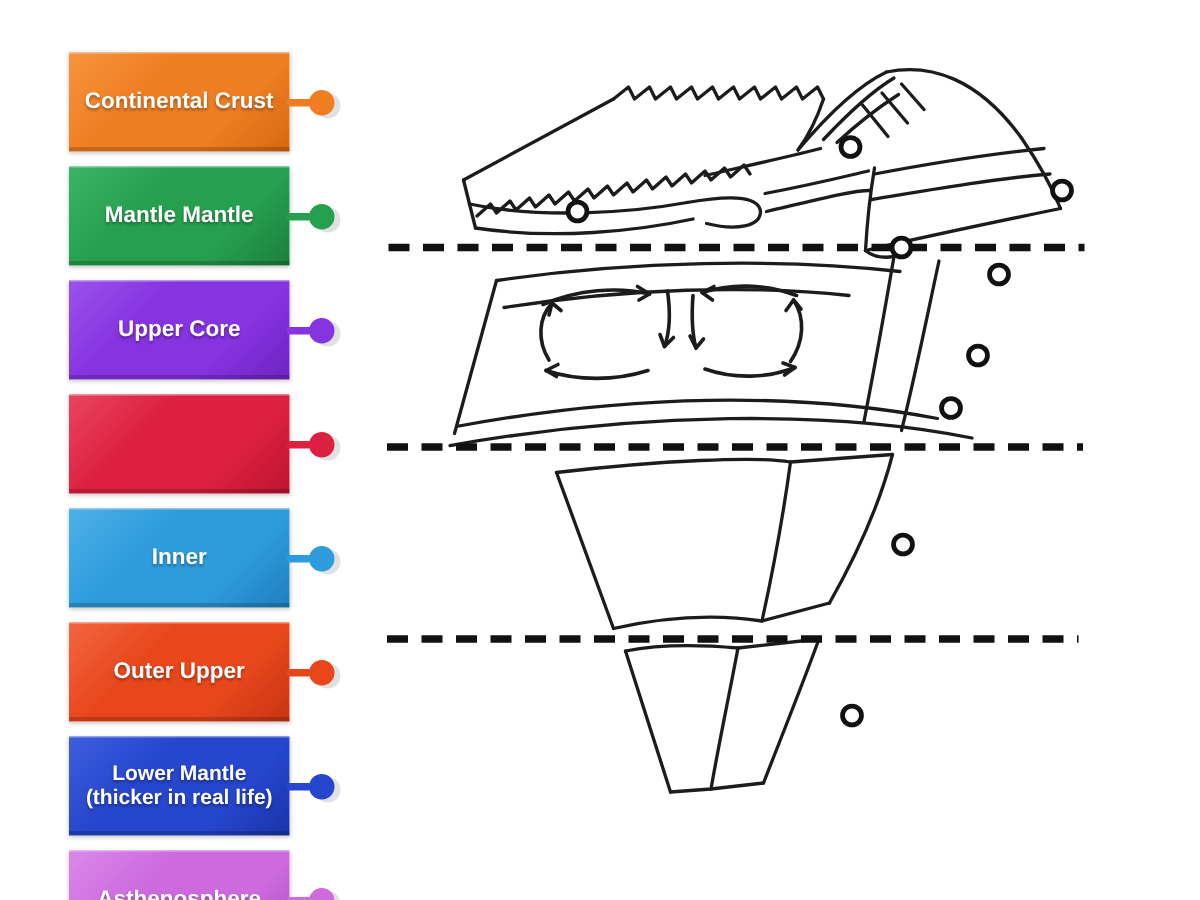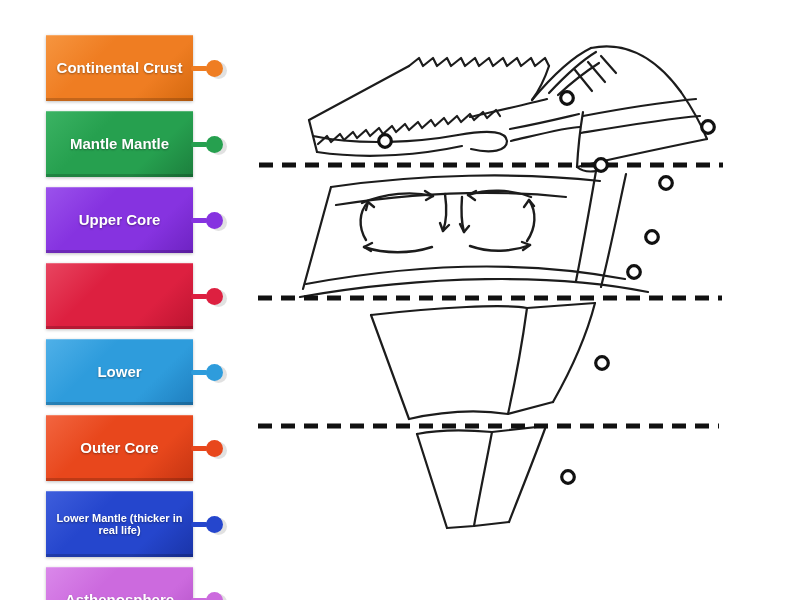--- a/index.html
+++ b/index.html
@@ -19,21 +19,21 @@
     display:flex;align-items:center;justify-content:center;
     background:linear-gradient(135deg,var(--cl) 0%,var(--c) 35%,var(--c) 70%,var(--cd) 100%);
     box-shadow:0 1px 3px rgba(0,0,0,.25), inset 0 -3px 0 rgba(0,0,0,.18), inset 0 1px 0 rgba(255,255,255,.22);
     cursor:grab;
   }
   .chip-text{
     color:#fff;font-weight:700;font-size:15px;line-height:1.12;
     text-align:center;padding:3px 8px;
     text-shadow:0 1px 2px rgba(0,0,0,.38);
   }
-  .chip.small .chip-text{font-size:11px;}
+  .chip.small .chip-text{font-size:14px;}
   .stem{
     position:absolute;right:-15px;top:50%;margin-top:-2.5px;
     width:17px;height:5px;border-radius:3px;background:var(--c);
   }
   .dot{
     position:absolute;right:-30px;top:50%;margin-top:-8.5px;
     width:17px;height:17px;border-radius:50%;background:var(--c);
     box-shadow:4px 2px 0 rgba(90,90,90,.18);
   }
   
@@ -60,26 +60,26 @@
     <div class="chip" style="--c: #8633E0; --cl: #9B52EC; --cd: #6E23C2;">
       <span class="chip-text">Upper Core</span>
       <span class="stem"></span>
       <span class="dot"></span>
     </div>
     <div class="chip" style="--c: #DD2040; --cl: #E84560; --cd: #BC1430;">
       <span class="stem"></span>
       <span class="dot"></span>
     </div>
     <div class="chip" style="--c: #2E9CDC; --cl: #4FB0E8; --cd: #1F7FBF;">
-      <span class="chip-text">Lower</span>
+      <span class="chip-text">Inner</span>
       <span class="stem"></span>
       <span class="dot"></span>
     </div>
     <div class="chip" style="--c: #E8471C; --cl: #F26540; --cd: #C63512;">
-      <span class="chip-text">Outer Core</span>
+      <span class="chip-text">Outer Upper</span>
       <span class="stem"></span>
       <span class="dot"></span>
     </div>
     <div class="chip small" style="--c: #2546CD; --cl: #3E5EDC; --cd: #1A34A8;">
       <span class="chip-text">Lower Mantle (thicker in real life)</span>
       <span class="stem"></span>
       <span class="dot"></span>
     </div>
     <div class="chip" style="--c: #CC6ADE; --cl: #DA88EA; --cd: #B04FC4;">
       <span class="chip-text">Asthenosphere</span>

